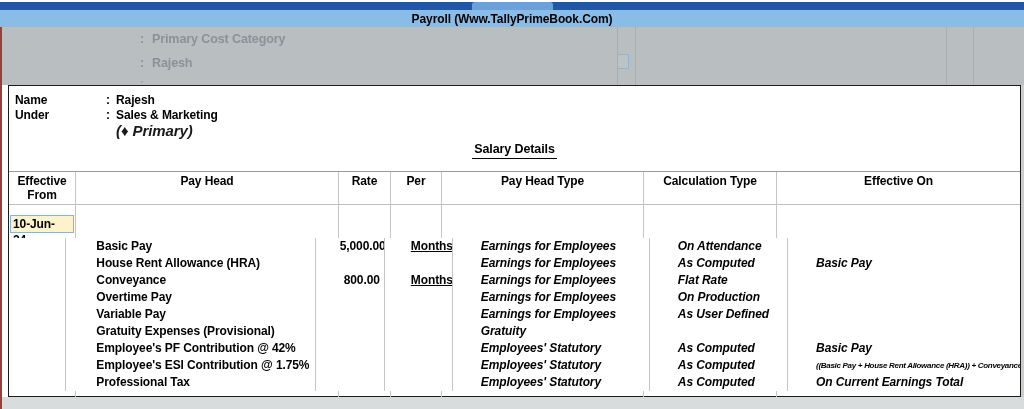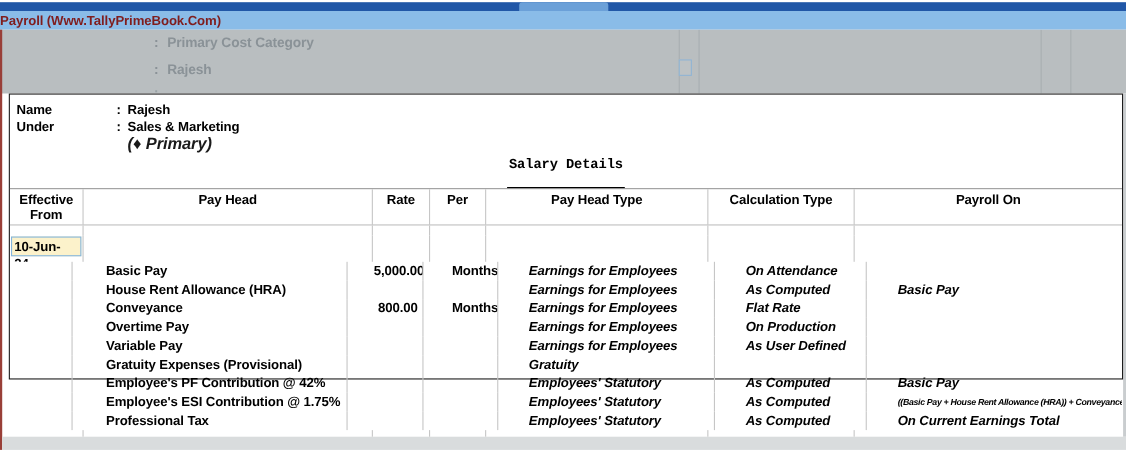--- a/index.html
+++ b/index.html
@@ -11,49 +11,49 @@
     background:#fff;
     position:relative;
     overflow:hidden;
     letter-spacing:-0.1px;
   }
   
   .top-strip { position:absolute; left:0; top:2px; width:1024px; height:8px; background:#2157a7; }
   .top-notch { position:absolute; left:472px; top:0; width:81px; height:8px; background:#6ba0d8; border-radius:3px 3px 0 0; }
   .title-bar {
     position:absolute; left:0; top:10px; width:1024px; height:17px;
-    background:#8abce8; display:flex; align-items:center; justify-content:flex-start;
-    font-size:12px; color:#7f1d1d;
+    background:#8abce8; display:flex; align-items:center; justify-content:center;
+    font-size:12px; color:#000000;
   }
   
   .dim-panel { position:absolute; left:0; top:27px; width:1024px; height:58px; background:#b9bec0; overflow:hidden; }
   .dim-row { position:absolute; left:140px; font-size:12.5px; color:#8a9297; display:flex; }
   .dim-row .dcolon { width:12px; }
   .dim-row.r1 { top:5px; }
   .dim-row.r2 { top:29px; }
   .dim-stray { position:absolute; left:140px; top:50px; font-size:12px; color:#99a1a5; }
   .vline { position:absolute; top:0; width:1px; height:58px; background:#a8aeb1; }
   .v1 { left:617px; } .v2 { left:635px; } .v3 { left:946px; } .v4 { left:973px; }
   .dim-box { position:absolute; left:617px; top:27px; width:12px; height:15px; border:1px solid #8fb4d4; background:#bdc2c4; }
   .left-edge { position:absolute; left:0; top:27px; width:2px; height:382px; background:#993f38; }
   .bottom-strip { position:absolute; left:2px; top:397px; width:1022px; height:12px; background:#d9dcdd; }
   .right-gap { position:absolute; left:1021px; top:85px; width:3px; height:312px; background:#c9cdcf; }
   
   .dialog {
-    position:absolute; left:8px; top:85px; width:1013px; height:260px;
+    position:absolute; left:8px; top:85px; width:1013px; height:312px;
     background:#fff; border:1px solid #1c1c1c;
   }
   .fields { padding:6px 0 0 6px; }
   .field-row { display:flex; height:15px; font-size:12px; align-items:center; }
   .flabel { width:91px; font-weight:bold; }
   .fcolon { width:10px; }
   .fvalue { font-weight:bold; }
   .primary-note { height:15px; font-size:15px; font-style:italic; padding-left:101px; color:#1a1a1a; }
   .section-title { text-align:center; margin-top:5px; height:16px; font-size:12.5px; }
-  .section-title span { border-bottom:1px solid #000; padding:0 2px 13px 2px;font-family:Liberation Mono, monospace; }
+  .section-title span { border-bottom:1px solid #000; padding:0 2px 2px 2px; }
   
   .table { margin-top:13px; border-top:1px solid #9b9b9b; width:1011px; }
   .trow { display:flex; }
   .cell { border-right:1px solid #c6c6c6; overflow:hidden; }
   .c1 { width:67px; } .c2 { width:263px; } .c3 { width:52px; } .c4 { width:51px; }
   .c5 { width:202px; } .c6 { width:133px; } .c7 { width:243px; border-right:none; }
   .hrow { height:33px; }
   .hrow .cell {
     display:flex; align-items:flex-start; justify-content:center; text-align:center;
     font-size:12px; padding-top:2px; border-bottom:1px solid #bfbfbf;
@@ -62,21 +62,21 @@
   .daterow { height:24px; }
   .date-box {
     margin:1px 0 0 1px; width:64px; height:18px;
     background:#fcf2cb; border:1px solid #83b5dd;
     font-size:12px; line-height:16px; padding-left:2px;
   }
   .drow { height:17px; font-size:12px; line-height:17px;gap:24px; }
   .drow .cell { height:17px; }
   .cell.ph { padding-left:6px; }
   .cell.rate { text-align:right; padding-right:4px; }
-  .cell.per { padding-left:2px; }
+  .cell.per { padding-left:2px;text-decoration:underline; }
   .cell.it { font-style:italic; padding-left:4px; }
   .tiny { font-size:8px; letter-spacing:-0.3px; line-height:17px; white-space:nowrap; }
   .fillrow { height:6px; }
 </style>
 </head>
 <body>
 
 <div>
 
   <div class="top-strip">
@@ -130,21 +130,21 @@
 
     <div class="table">
 
       <div class="trow hrow">
         <div class="cell c1">Effective From</div>
         <div class="cell c2">Pay Head</div>
         <div class="cell c3">Rate</div>
         <div class="cell c4">Per</div>
         <div class="cell c5">Pay Head Type</div>
         <div class="cell c6">Calculation Type</div>
-        <div class="cell c7">Payroll On</div>
+        <div class="cell c7">Effective On</div>
       </div>
 
       <div class="trow sprow">
         <div class="cell c1"></div>
           <div class="cell c2"></div>
           <div class="cell c3"></div>
         <div class="cell c4"></div>
           <div class="cell c5"></div>
           <div class="cell c6"></div>
           <div class="cell c7"></div>

